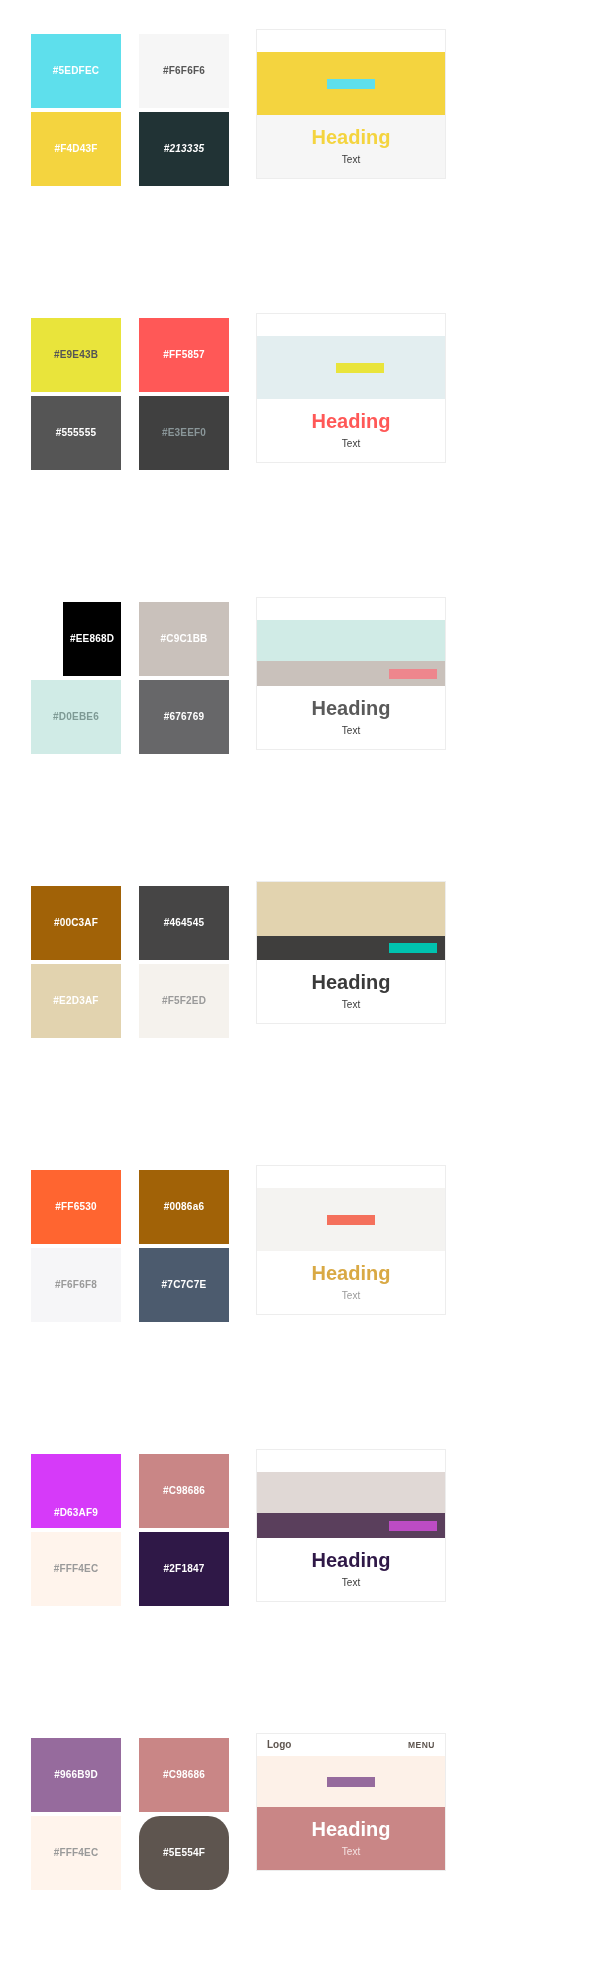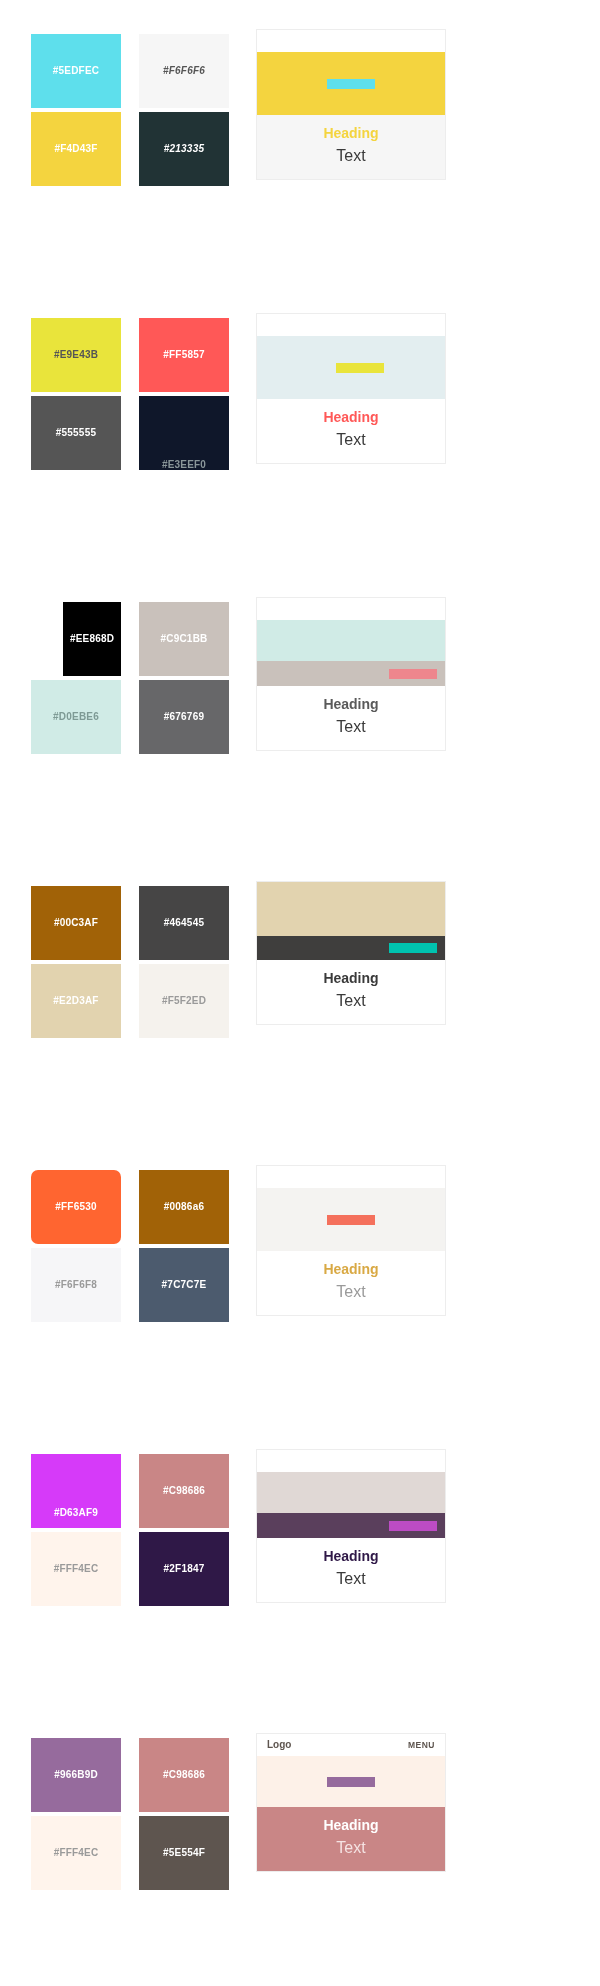--- a/index.html
+++ b/index.html
@@ -110,43 +110,43 @@
   .accent-right  { right: 8px; top: 50%; margin-top: -5px; }
   .accent-leftish{ left: 42%; top: 50%; margin-top: -5px; }
 
   .card-footer {
     flex: 0 0 auto;
     padding: 9px 6px 11px 6px;
     text-align: center;
   }
 
   .card-heading {
-    font-size: 14px;
+    font-size: 20px;
     font-weight: bold;
     line-height: 1.35;
   }
 
   .card-text {
-    font-size: 16px;
+    font-size: 10px;
     line-height: 1.5;
     margin-top: 1px;
     text-align: center;
   }
 </style>
 </head>
 <body>
 
 <div id="page">
     <div class="palette-row">
       <div class="swatch-grid">
         <div class="swatch" style="background: rgb(94, 223, 236);">
           <span class="swatch-label" style="color: rgb(255, 255, 255);">#5EDFEC</span>
         </div>
         <div class="swatch" style="background: rgb(246, 246, 246);">
-          <span class="swatch-label" style="color: rgb(85, 85, 85); font-style: italic;">#F6F6F6</span>
+          <span class="swatch-label" style="color: rgb(85, 85, 85);">#F6F6F6</span>
         </div>
         <div class="swatch" style="background: rgb(244, 212, 63);">
           <span class="swatch-label" style="color: rgb(255, 255, 255);">#F4D43F</span>
         </div>
         <div class="swatch" style="background: rgb(33, 51, 53);">
           <span class="swatch-label" style="color: rgb(255, 255, 255); font-style: italic;">#213335</span>
         </div>
       </div>
       <div class="preview-card" style="border-color: rgb(237, 237, 237);">
         <div class="card-topbar" style="background: rgb(255, 255, 255);">
@@ -166,21 +166,21 @@
       <div class="swatch-grid">
         <div class="swatch" style="background: rgb(233, 228, 59);">
           <span class="swatch-label" style="color: rgb(85, 85, 85);">#E9E43B</span>
         </div>
         <div class="swatch" style="background: rgb(255, 88, 87);">
           <span class="swatch-label" style="color: rgb(255, 255, 255);">#FF5857</span>
         </div>
         <div class="swatch" style="background: rgb(85, 85, 85); align-items: center;">
           <span class="swatch-label" style="color: rgb(255, 255, 255);">#555555</span>
         </div>
-        <div class="swatch" style="background: #0f172a; align-items: flex-end;">
+        <div class="swatch" style="background: #404040;">
           <span class="swatch-label" style="color: rgb(138, 150, 153);">#E3EEF0</span>
         </div>
       </div>
       <div class="preview-card" style="border-color: rgb(237, 237, 237);">
         <div class="card-topbar" style="background: rgb(255, 255, 255);">
           <span class="card-logo"></span>
           <span class="card-menu"></span>
         </div>
         <div class="card-hero" style="background: rgb(227, 238, 240); height: 63px;">
           <div class="accent-bar accent-leftish" style="background: rgb(233, 228, 59);"></div>
@@ -242,21 +242,21 @@
           <div class="accent-bar accent-right" style="background: rgb(0, 195, 175);"></div>
         </div>
         <div class="card-footer" style="background: rgb(255, 255, 255);">
           <div class="card-heading" style="color: rgb(58, 58, 58);">Heading</div>
           <div class="card-text" style="color: rgb(58, 58, 58);">Text</div>
         </div>
       </div>
     </div>
     <div class="palette-row">
       <div class="swatch-grid">
-        <div class="swatch" style="background: rgb(255, 101, 48); border-radius: 7px;">
+        <div class="swatch" style="background: rgb(255, 101, 48);">
           <span class="swatch-label" style="color: rgb(255, 255, 255);">#FF6530</span>
         </div>
         <div class="swatch" style="background: #a16207;">
           <span class="swatch-label" style="color: rgb(255, 255, 255);">#0086a6</span>
         </div>
         <div class="swatch" style="background: rgb(246, 246, 248);">
           <span class="swatch-label" style="color: rgb(154, 154, 154);">#F6F6F8</span>
         </div>
         <div class="swatch" style="background: rgb(76, 91, 110);">
           <span class="swatch-label" style="color: rgb(255, 255, 255);">#7C7C7E</span>
@@ -310,21 +310,21 @@
       <div class="swatch-grid">
         <div class="swatch" style="background: rgb(150, 107, 157);">
           <span class="swatch-label" style="color: rgb(255, 255, 255);">#966B9D</span>
         </div>
         <div class="swatch" style="background: rgb(201, 134, 134);">
           <span class="swatch-label" style="color: rgb(255, 255, 255);">#C98686</span>
         </div>
         <div class="swatch" style="background: rgb(255, 244, 236);">
           <span class="swatch-label" style="color: rgb(154, 154, 154);">#FFF4EC</span>
         </div>
-        <div class="swatch" style="background: rgb(94, 85, 79);">
+        <div class="swatch" style="background: rgb(94, 85, 79); border-radius: 21px;">
           <span class="swatch-label" style="color: rgb(255, 255, 255);">#5E554F</span>
         </div>
       </div>
       <div class="preview-card" style="border-color: rgb(237, 237, 237);">
         <div class="card-topbar" style="background: rgb(255, 255, 255);">
           <span class="card-logo">Logo</span>
           <span class="card-menu">MENU</span>
         </div>
         <div class="card-hero" style="background: rgb(253, 241, 232); height: 51px;">
           <div class="accent-bar accent-center" style="background: rgb(150, 107, 157);"></div>

